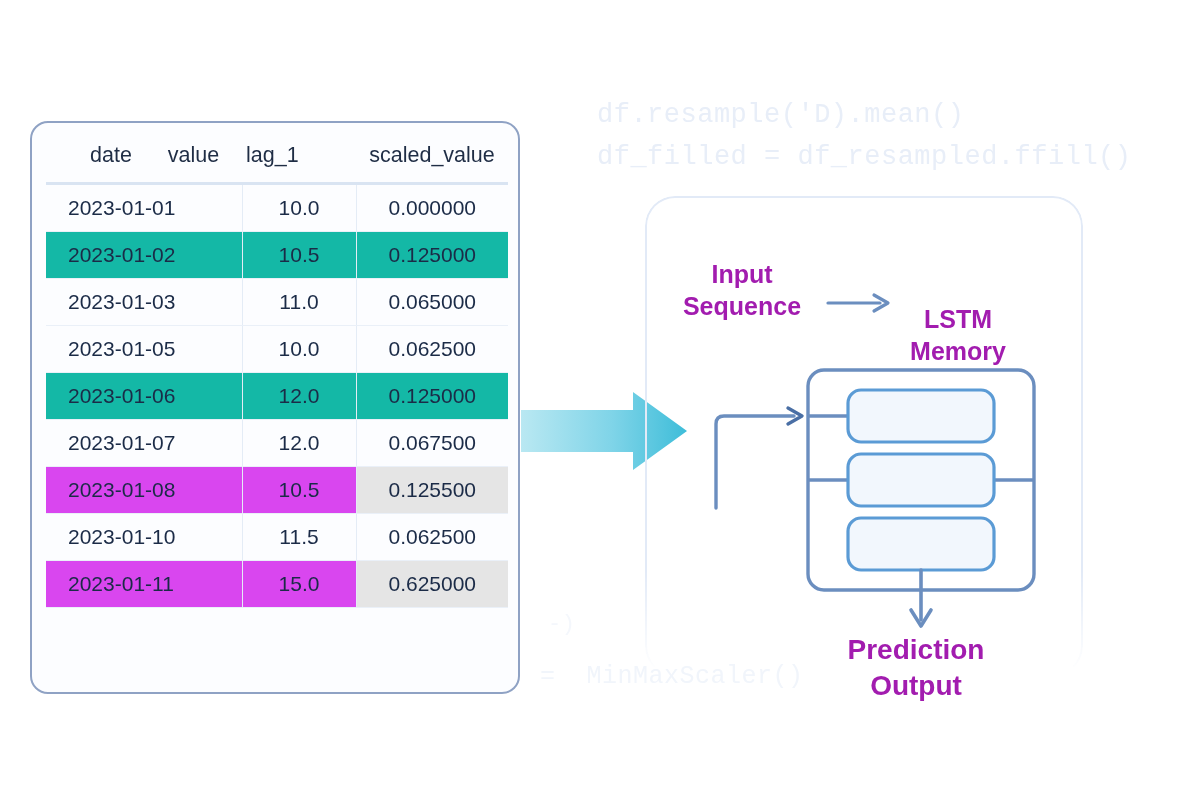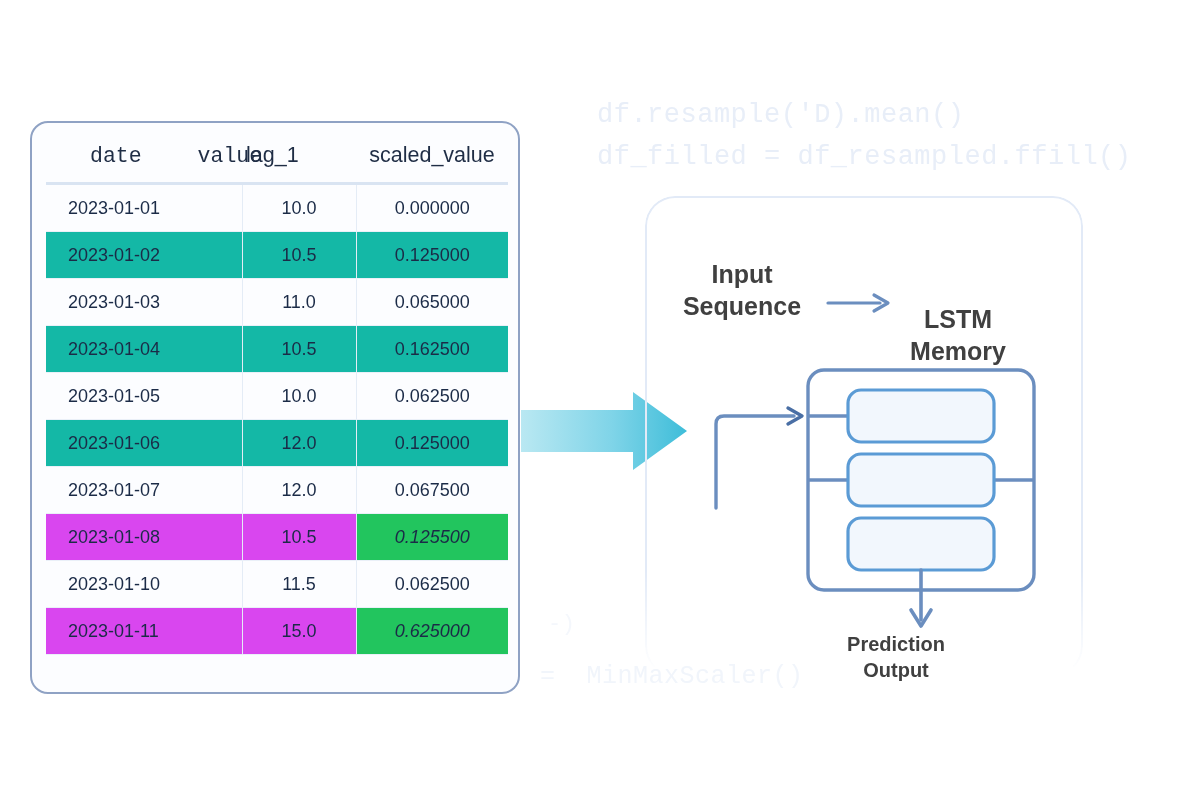--- a/index.html
+++ b/index.html
@@ -44,59 +44,59 @@
   table.data-table col.c-scaled{width:152px;}
 
   thead th{
     font-size:21.5px;font-weight:400;color:#1f2d45;
     padding:0 0 14px 0;border-bottom:3px solid #d9e4f2;
     text-align:left;white-space:nowrap;
   }
   th.hdr-left   {text-align:left;padding-left:22px;}
   th.hdr-mid    {text-align:left;padding-left:4px;margin-left:16px;}
   th.hdr-right  {text-align:center;}
-  .hdr-pair{display:flex;gap:56px;padding-left:22px;font-family:Liberation Mono, monospace;}
+  .hdr-pair{display:flex;gap:36px;padding-left:22px;}
 
   tbody td{
-    font-size:18px;font-weight:400;color:#1b2b47;
+    font-size:21px;font-weight:400;color:#1b2b47;
     height:46px;padding:0;
     border-bottom:1px solid #eaf0f8;
     border-right:1px solid #e4ecf6;
     white-space:nowrap;
   }
   td.cell-date  {padding-left:22px;text-align:left;}
   td.cell-value {text-align:center;}
   td.cell-scaled{text-align:center;border-right:none;}
 
   tbody tr.stripe td{background:#14b8a6;}
   tbody tr.hl td.cell-date,
   tbody tr.hl td.cell-value{background:#d946ef;}
-  tbody tr.hl td.cell-scaled{background:#22c55e;font-style:italic;}
+  tbody tr.hl td.cell-scaled{background:#e5e5e5;}
 
   
   #flow-arrow{position:absolute;left:515px;top:386px;}
 
   
   #diagram-panel{
     position:absolute;left:645px;top:196px;width:438px;height:480px;
     border:2px solid #e2eaf7;border-top-left-radius:30px;border-top-right-radius:30px;
     border-bottom-left-radius:30px;border-bottom-right-radius:30px;
     border-bottom-color:transparent;
     background:transparent;
     box-sizing:border-box;
     -webkit-mask-image:linear-gradient(#000 0, #000 78%, transparent 99%);
             mask-image:linear-gradient(#000 0, #000 78%, transparent 99%);
   }
   .panel-label{
     position:absolute;text-align:center;
-    font-size:25px;font-weight:700;color:#404040;line-height:1.28;
+    font-size:25px;font-weight:700;color:#a21caf;line-height:1.28;
   }
   #label-input{left:672px;top:258px;width:140px;}
   #label-lstm {left:888px;top:258px;width:140px;margin-top:45px;}
-  #label-output{left:796px;top:632px;width:200px;font-size:20px;}
+  #label-output{left:816px;top:632px;width:200px;font-size:28px;}
 
   #arrow-io{position:absolute;left:824px;top:288px;}
   #lstm-graphic{position:absolute;left:690px;top:358px;}
 </style>
 </head>
 <body>
 
 <div id="stage">
 
   <div class="watermark" id="wm-line-1">df.resample('D).mean()</div>
@@ -133,25 +133,20 @@
           <tr class="stripe">
             <td class="cell-date">2023-01-02</td>
             <td class="cell-value">10.5</td>
             <td class="cell-scaled">0.125000</td>
           </tr>
           <tr class="">
             <td class="cell-date">2023-01-03</td>
             <td class="cell-value">11.0</td>
             <td class="cell-scaled">0.065000</td>
           </tr>
-          <tr class="stripe">
-            <td class="cell-date">2023-01-04</td>
-            <td class="cell-value">10.5</td>
-            <td class="cell-scaled">0.162500</td>
-          </tr>
           <tr class="">
             <td class="cell-date">2023-01-05</td>
             <td class="cell-value">10.0</td>
             <td class="cell-scaled">0.062500</td>
           </tr>
           <tr class="stripe">
             <td class="cell-date">2023-01-06</td>
             <td class="cell-value">12.0</td>
             <td class="cell-scaled">0.125000</td>
           </tr>

